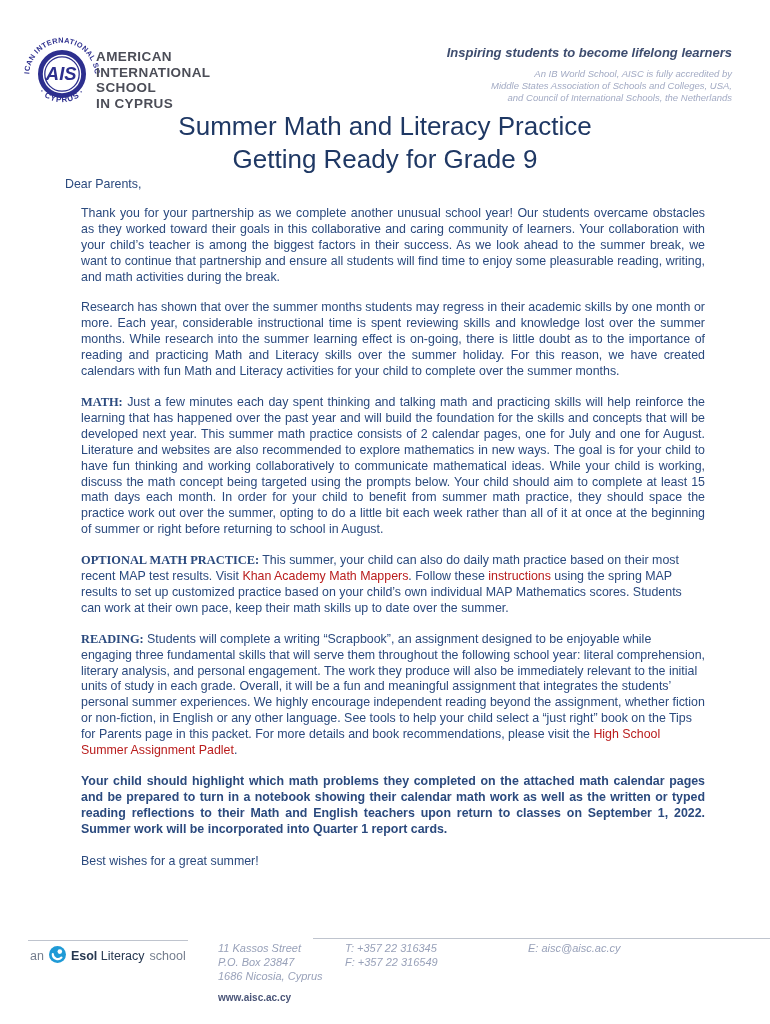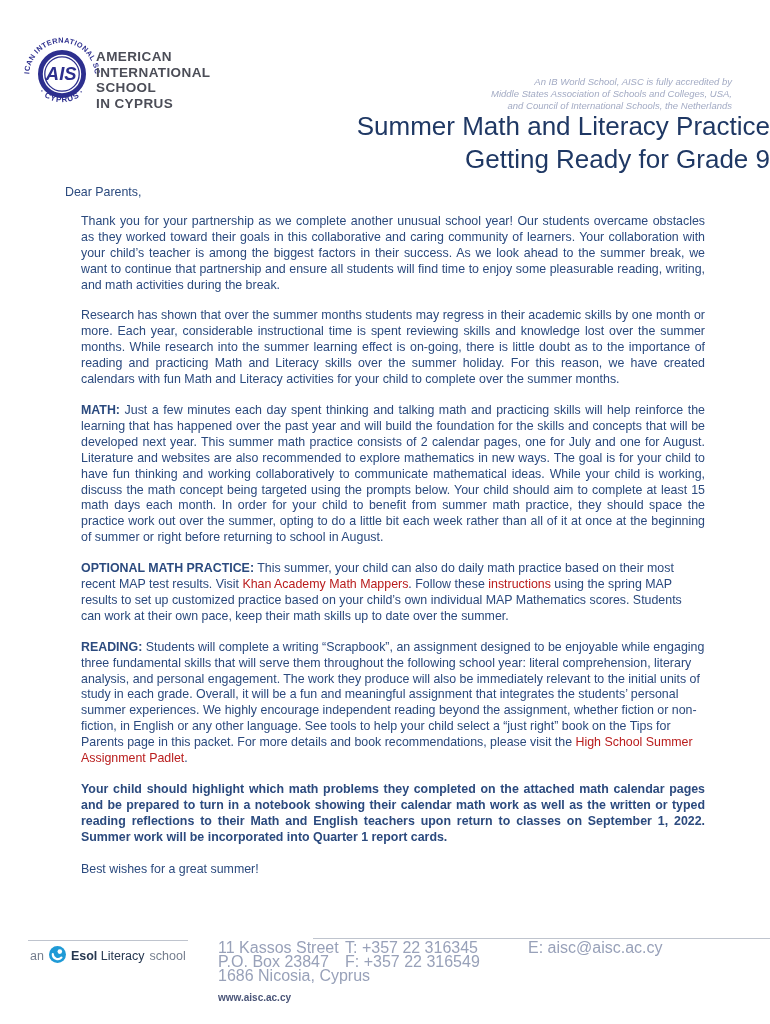--- a/index.html
+++ b/index.html
@@ -19,57 +19,57 @@
     position: absolute; left: 96px; top: 49px;
     font-size: 13.5px; font-weight: 700; line-height: 15.5px;
     letter-spacing: 0.4px; color: #4b4d57;
   }
   .tagline {
     position: absolute; right: 38px; top: 45px;
     font-size: 13px; font-style: italic; font-weight: 700;
     color: #3e4d6f; text-align: right;
   }
   .accreditation {
-    position: absolute; right: 38px; top: 76px;
+    position: absolute; right: 38px; top: 68px;
     font-size: 9.5px; font-style: italic; line-height: 12px;
     color: #a3abc4; text-align: right;
   }
 
   
   .doc-title {
     position: absolute; left: 0; right: 0; top: 110px;
-    text-align: right; color: #1f3864;
+    text-align: center; color: #1f3864;
     font-size: 26px; line-height: 33px; font-weight: 400;
   }
 
   
   .letter {
     position: absolute; left: 65px; right: 65px; top: 177px;
     color: #2b4a7e; font-size: 12.4px; line-height: 15.9px;
   }
-  .salutation { margin: 8px 0 13px 0; }
+  .salutation { margin: 0 0 13px 0; }
   .para { margin: 0 0 15px 16px; text-align: justify; }
   .para.left { text-align: left; }
-  .run-bold { font-weight: 700; }
+  .run-bold { font-weight: 700; font-family: Liberation Serif, serif; }
   .doc-link { color: #b91c1c; cursor: pointer; }
   .para.bold-para { font-weight: 700; text-align: justify; }
   .closing { margin: 16px; }
 
   
   .footer-divider { position: absolute; height: 1px; background: #bfc4ce; }
   .fd-left  { left: 28px;  top: 940px; width: 160px; }
   .fd-right { left: 313px; top: 938px; width: 457px; }
   .esol-row {
     position: absolute; left: 30px; top: 946px;
     display: flex; align-items: flex-end; gap: 5px;
     font-size: 12.5px; color: #757e8e;
   }
   .esol-brand { color: #263750; }
   .esol-brand b { font-weight: 700; }
-  .footer-col { position: absolute; font-size: 16px; line-height: 14px; color: #98a1b9; }
+  .footer-col { position: absolute; font-size: 11px; line-height: 14px; color: #98a1b9; font-style: italic; }
   .col-address { left: 218px; top: 941px; }
   .col-phones  { left: 345px; top: 941px; }
   .col-email   { left: 528px; top: 941px; }
   .website {
     position: absolute; left: 218px; top: 992px;
     font-size: 10px; font-weight: 700; color: #4a5578;
   }
 </style>
 </head>
 <body>
@@ -92,20 +92,21 @@
     <text x="49" y="58" text-anchor="middle" font-size="23" font-weight="700" font-style="italic" fill="#2d2f8e">AIS</text>
   </svg>
 
   <div class="school-name">
     <div>AMERICAN</div>
     <div>INTERNATIONAL</div>
     <div>SCHOOL</div>
     <div>IN CYPRUS</div>
   </div>
 
+  <div class="tagline">Inspiring students to become lifelong learners</div>
 
   <div class="accreditation">
     <div>An IB World School, AISC is fully accredited by</div>
     <div>Middle States Association of Schools and Colleges, USA,</div>
     <div>and Council of International Schools, the Netherlands</div>
   </div>
 
   <div class="doc-title">
     <div>Summer Math and Literacy Practice</div>
     <div>Getting Ready for Grade 9</div>

